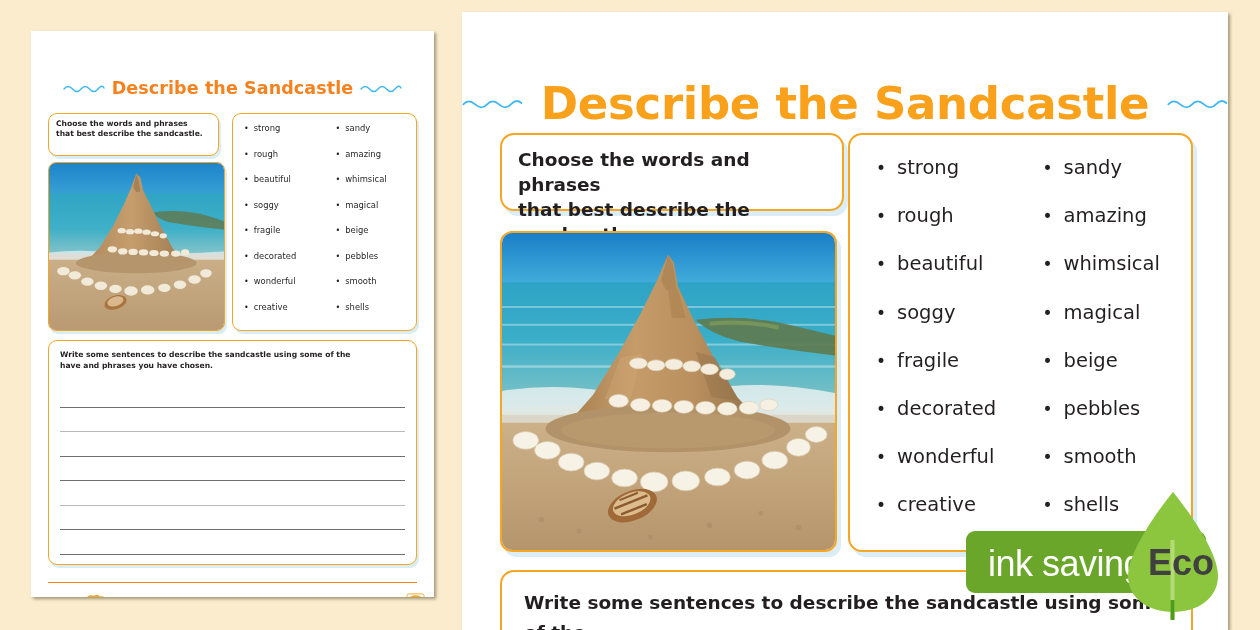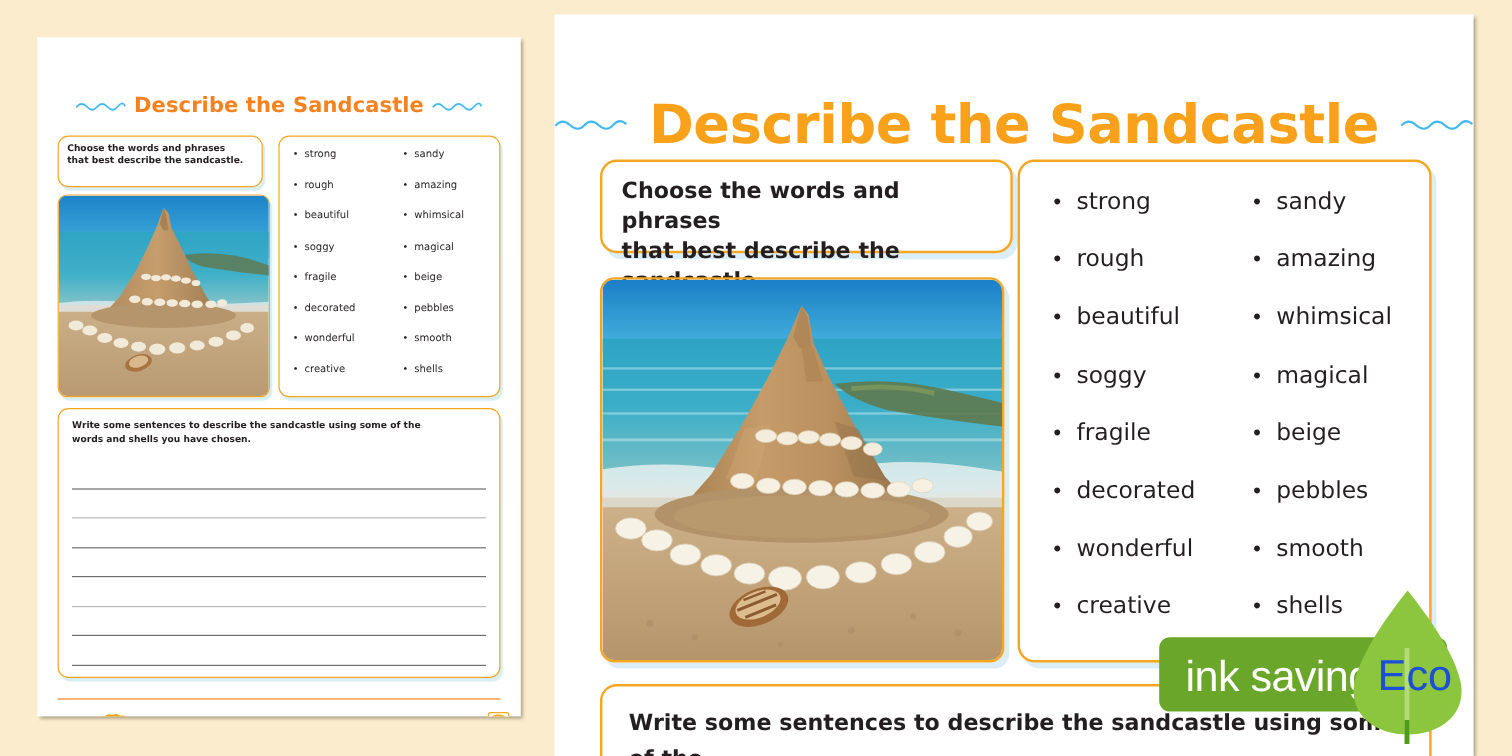--- a/index.html
+++ b/index.html
@@ -160,21 +160,21 @@
     position:absolute;left:22px;top:12px;
     font-size:36px;color:#ffffff;
     font-family:"Liberation Sans", sans-serif;
     letter-spacing:-.5px;
   }
   #eco-leaf{
     position:absolute;left:156px;top:-43px;width:102px;height:132px;
   }
   #eco-word{
     position:absolute;left:182px;top:11px;
-    font-size:36px;color:#1d4ed8;font-weight:normal;
+    font-size:36px;color:#404040;font-weight:bold;
     font-family:"Liberation Sans", sans-serif;
     z-index:3;
   }
 
   
   .photo-svg{display:block;width:100%;height:100%;}
 </style>
 </head>
 <body>
 
@@ -325,21 +325,21 @@
         <div class="w">
             <span class="bul">•</span>
             <span>shells</span>
           </div>
       </div>
     </div>
   </div>
 
   <div id="t-write">
     <div class="txt">Write some sentences to describe the sandcastle using some of the</div>
-    <div class="txt">words and shells you have chosen.</div>
+    <div class="txt">have and phrases you have chosen.</div>
     <div class="lines">
       <div class="ln"></div>
       <div class="ln light"></div>
       <div class="ln"></div>
       <div class="ln"></div>
       <div class="ln light"></div>
       <div class="ln"></div>
       <div class="ln"></div>
     </div>
   </div>

